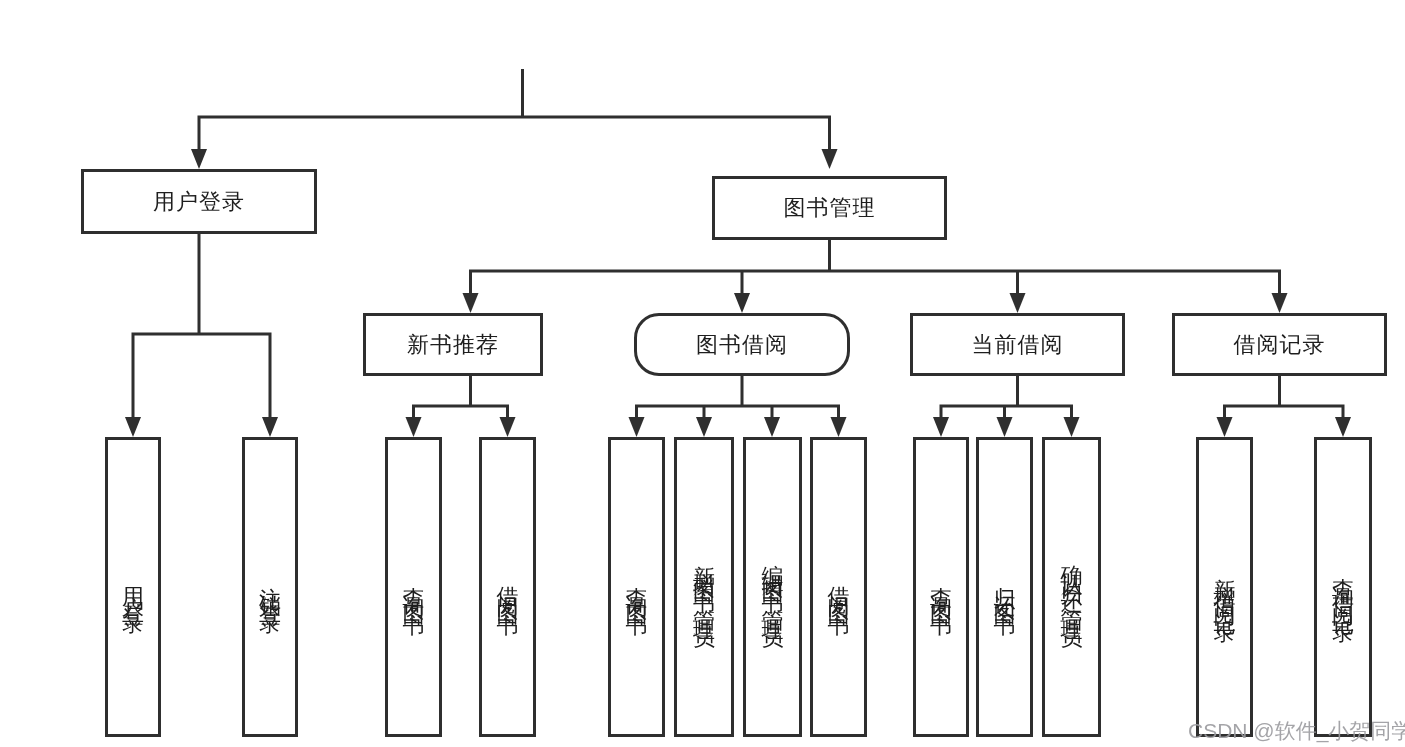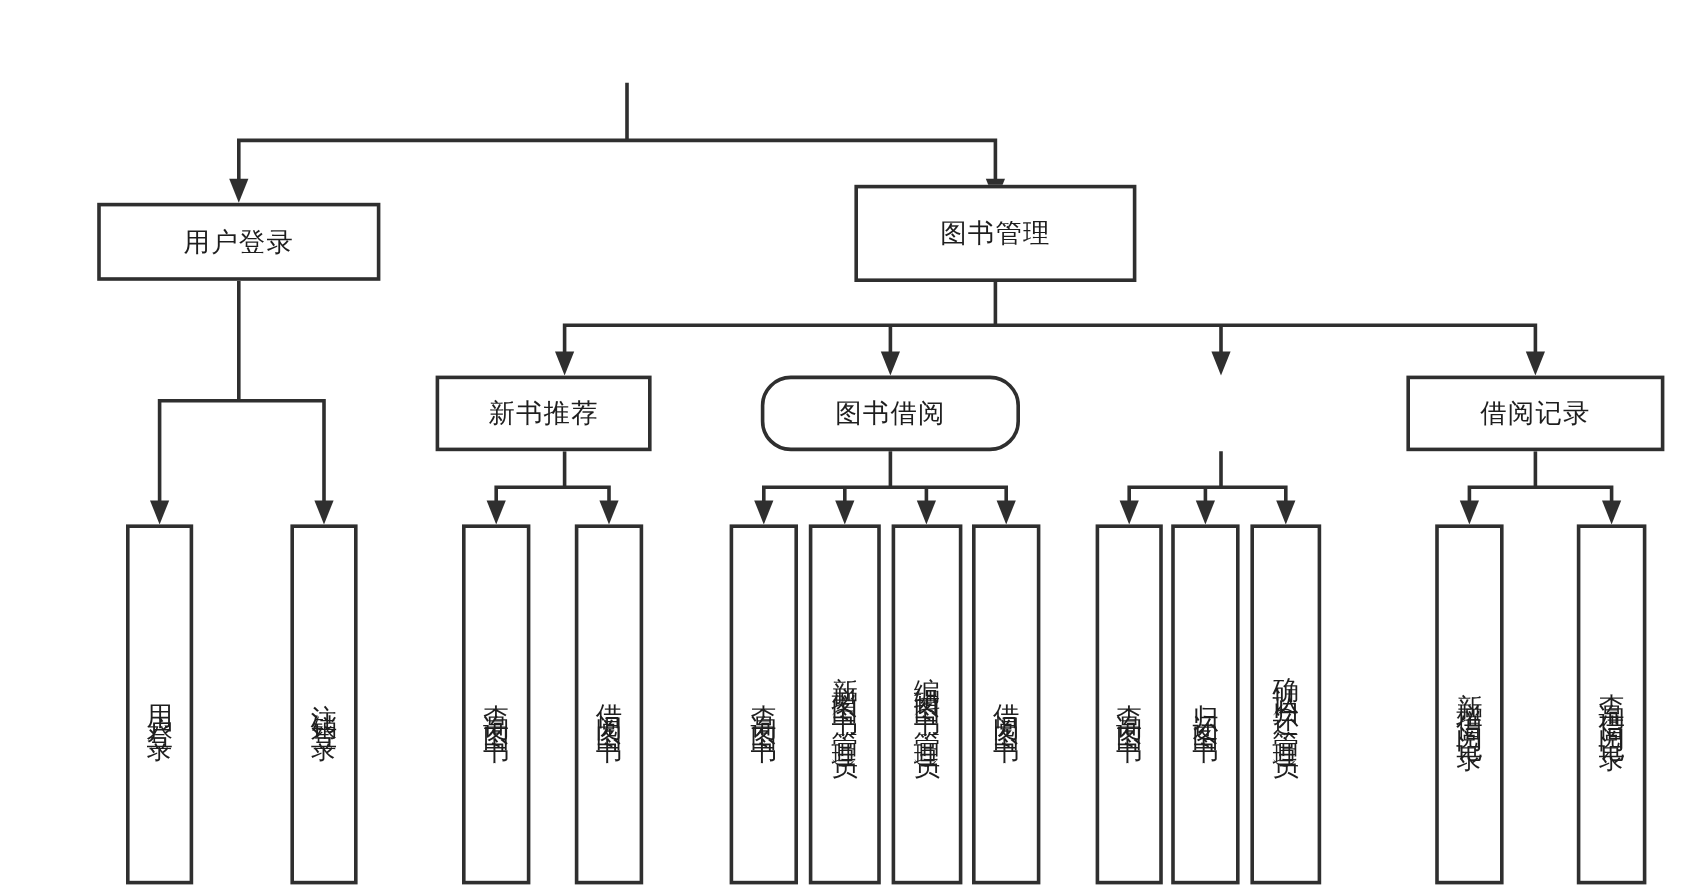--- a/index.html
+++ b/index.html
@@ -109,29 +109,32 @@
       <polygon points="1063.5,417 1079.5,417 1071.5,437"></polygon>
       <polygon points="1216.5,417 1232.5,417 1224.5,437"></polygon>
       <polygon points="1335,417 1351,417 1343,437"></polygon>
     </g>
   </svg>
 
 
   <div class="node" style="left:81px;top:169px;width:236px;height:65px;">
     <span class="hlabel">用户登录</span>
   </div>
-  <div class="node" style="left:712px;top:154px;width:235px;height:81px;text-align:right;">
+  <div class="node" style="left:712px;top:176px;width:235px;height:64px;text-align:right;">
     <span class="hlabel">图书管理</span>
   </div>
 
   <div class="node" style="left:363px;top:313px;width:180px;height:63px;">
     <span class="hlabel">新书推荐</span>
   </div>
   <div class="node" style="left:634px;top:313px;width:216px;height:63px;border-radius:25px;">
     <span class="hlabel">图书借阅</span>
+  </div>
+  <div class="node" style="left:910px;top:313px;width:215px;height:63px;">
+    <span class="hlabel">当前借阅</span>
   </div>
   <div class="node" style="left:1172px;top:313px;width:215px;height:63px;">
     <span class="hlabel">借阅记录</span>
   </div>
 
   <div class="node leaf" style="left:105px;top:437px;width:56px;height:300px;">
     <span class="vlabel">用户登录</span>
   </div>
   <div class="node leaf" style="left:242px;top:437px;width:56px;height:300px;">
     <span class="vlabel">注销登录</span>
@@ -163,13 +166,14 @@
   <div class="node leaf" style="left:1042px;top:437px;width:59px;height:300px;">
     <span class="vlabel">确认归还（管理员）</span>
   </div>
   <div class="node leaf" style="left:1196px;top:437px;width:57px;height:300px;">
     <span class="vlabel">新增借阅记录</span>
   </div>
   <div class="node leaf" style="left:1314px;top:437px;width:58px;height:300px;">
     <span class="vlabel">查询借阅记录</span>
   </div>
 
+  <div class="watermark">CSDN @软件_小贺同学</div>
 </div>
 
 </body></html>

